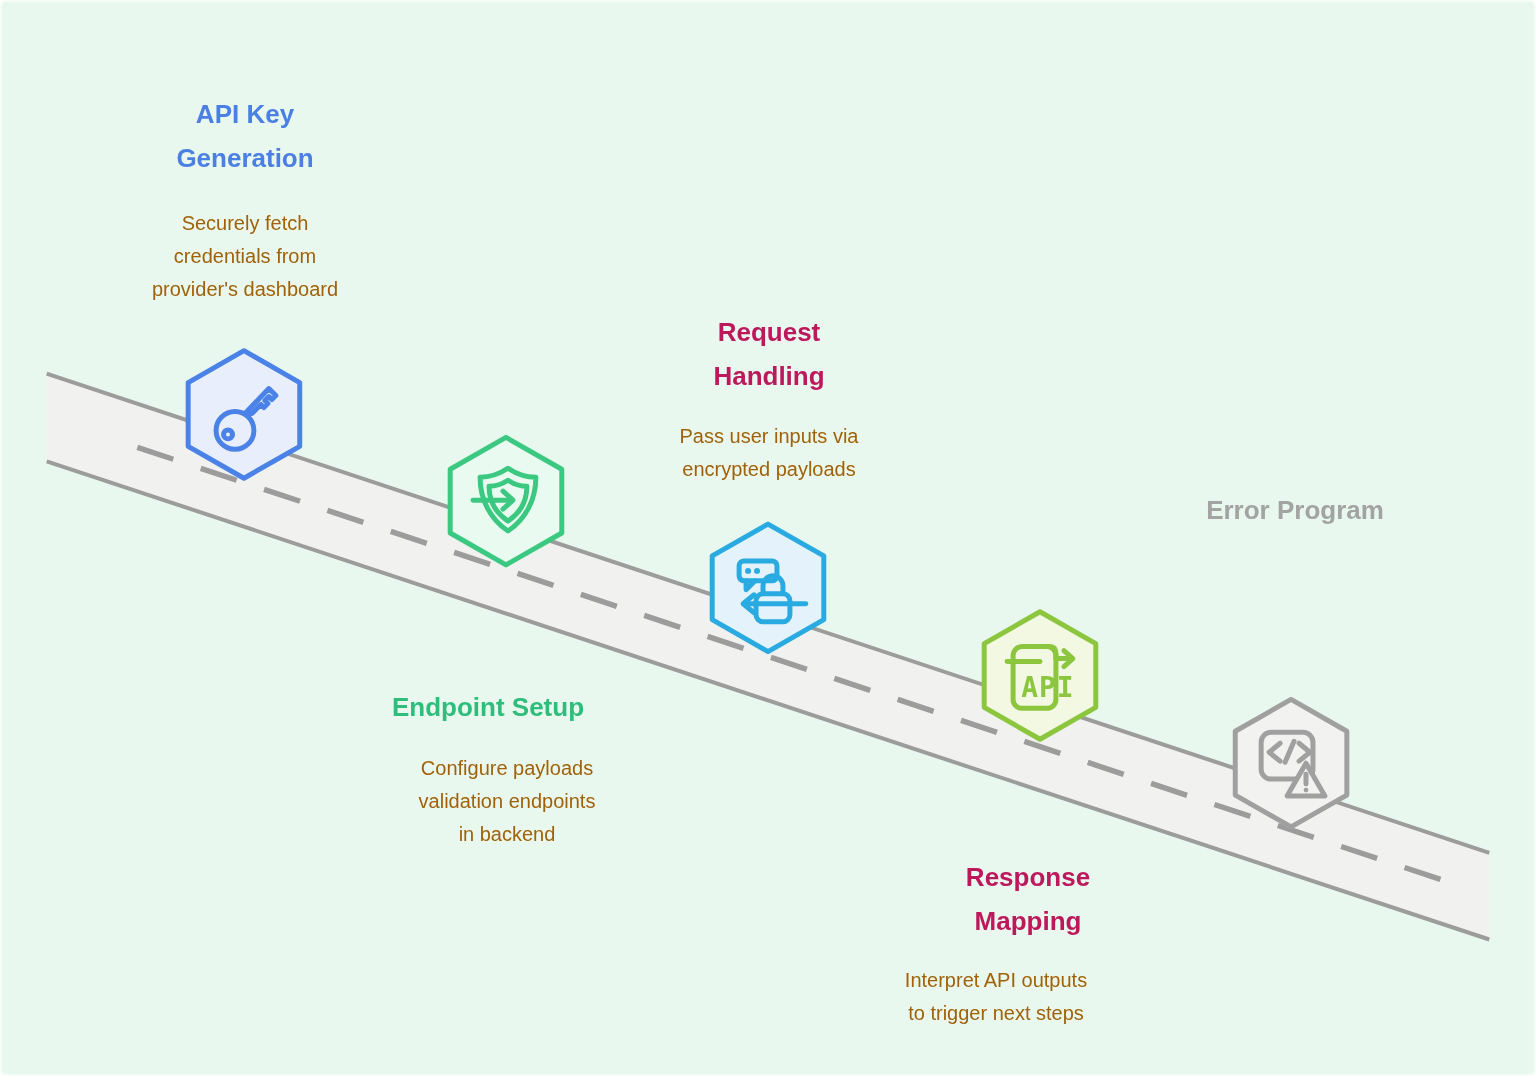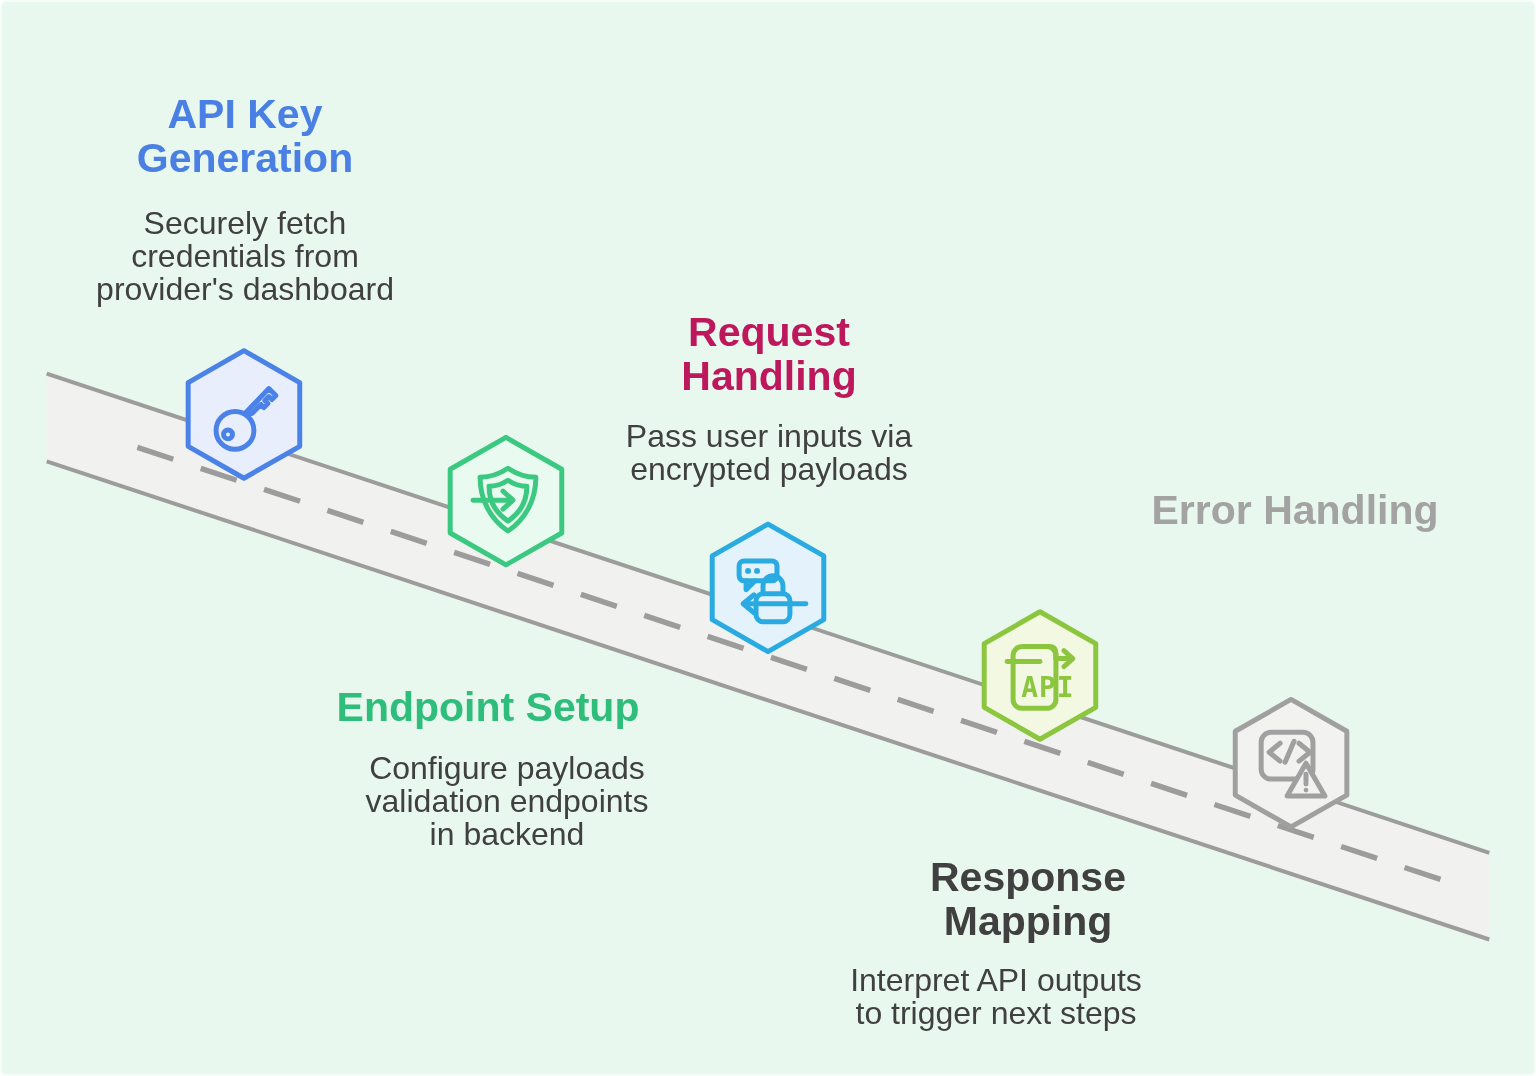--- a/index.html
+++ b/index.html
@@ -14,33 +14,33 @@
     font-family:"Liberation Sans", sans-serif;
   }
   .gfx{position:absolute;left:0;top:0;width:100%;height:100%;}
   .txt{
     position:absolute;
     width:340px;
     text-align:center;
     white-space:pre-line;
   }
   .step-title{
-    font-size:41px;
+    font-size:26px;
     font-weight:bold;
     line-height:44px;
   }
   .step-desc{
-    font-size:32px;
+    font-size:20px;
     line-height:33px;
-    color:#404040;
+    color:#a16207;
   }
   .c0{color:#4a80e4;}
   .c1{color:#2ebd7a;}
   .c2{color:#be185d;}
-  .c3{color:#404040;}
+  .c3{color:#be185d;}
   .c4{color:#a3a3a3;}
 </style>
 </head>
 <body>
 
 <div class="canvas">
 
   <svg class="gfx" viewBox="0 0 1536 1076">
 
     <g>
@@ -118,20 +118,20 @@
   <div class="txt step-title c2" style="left:597px;top:308px">Request
 Handling</div>
   <div class="txt step-desc" style="left:597px;top:418px">Pass user inputs via
 encrypted payloads</div>
 
   <div class="txt step-title c1" style="left:316px;top:683px">Endpoint Setup</div>
   <div class="txt step-desc" style="left:335px;top:750px">Configure payloads
 validation endpoints
 in backend</div>
 
-  <div class="txt step-title c4" style="left:1123px;top:486px">Error Handling</div>
+  <div class="txt step-title c4" style="left:1123px;top:486px">Error Program</div>
 
   <div class="txt step-title c3" style="left:856px;top:853px">Response
 Mapping</div>
   <div class="txt step-desc" style="left:824px;top:962px">Interpret API outputs
 to trigger next steps</div>
 
 </div>
 
 </body></html>

